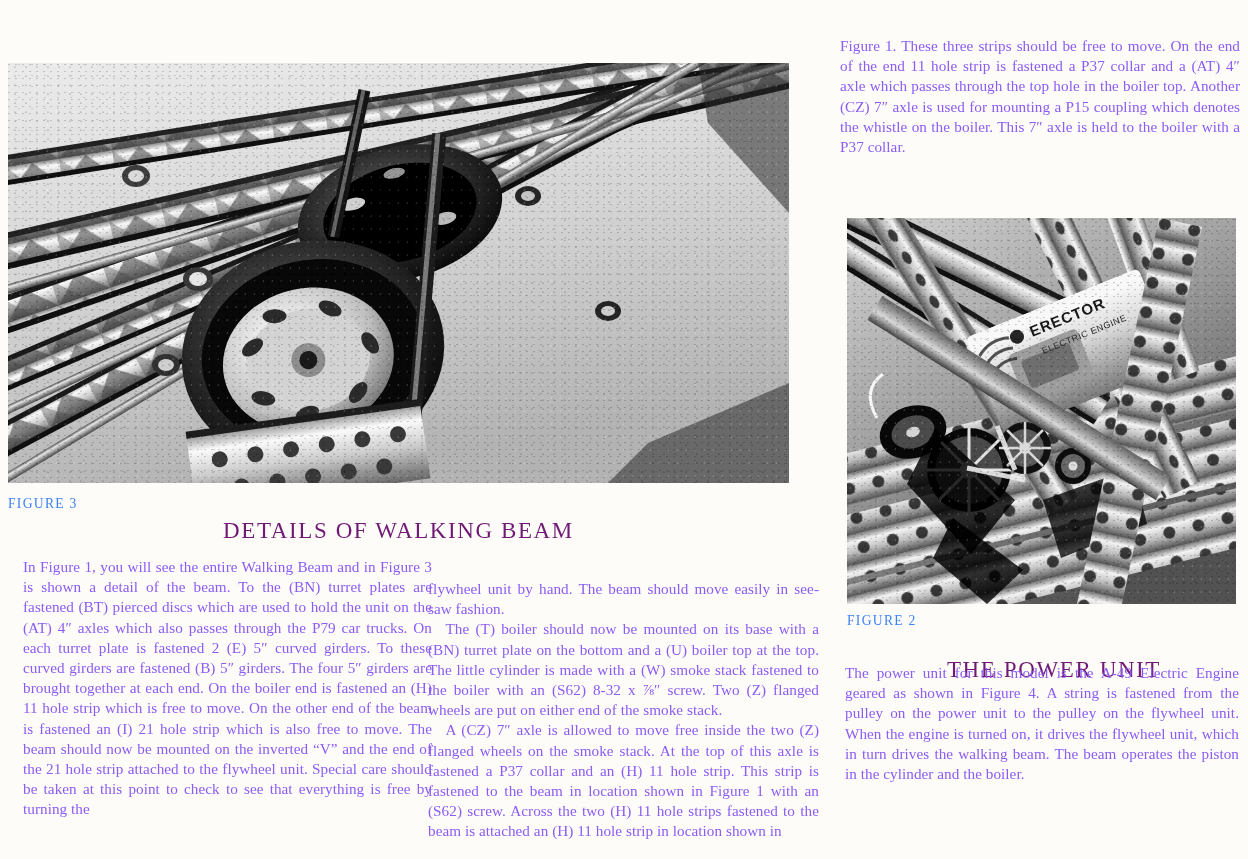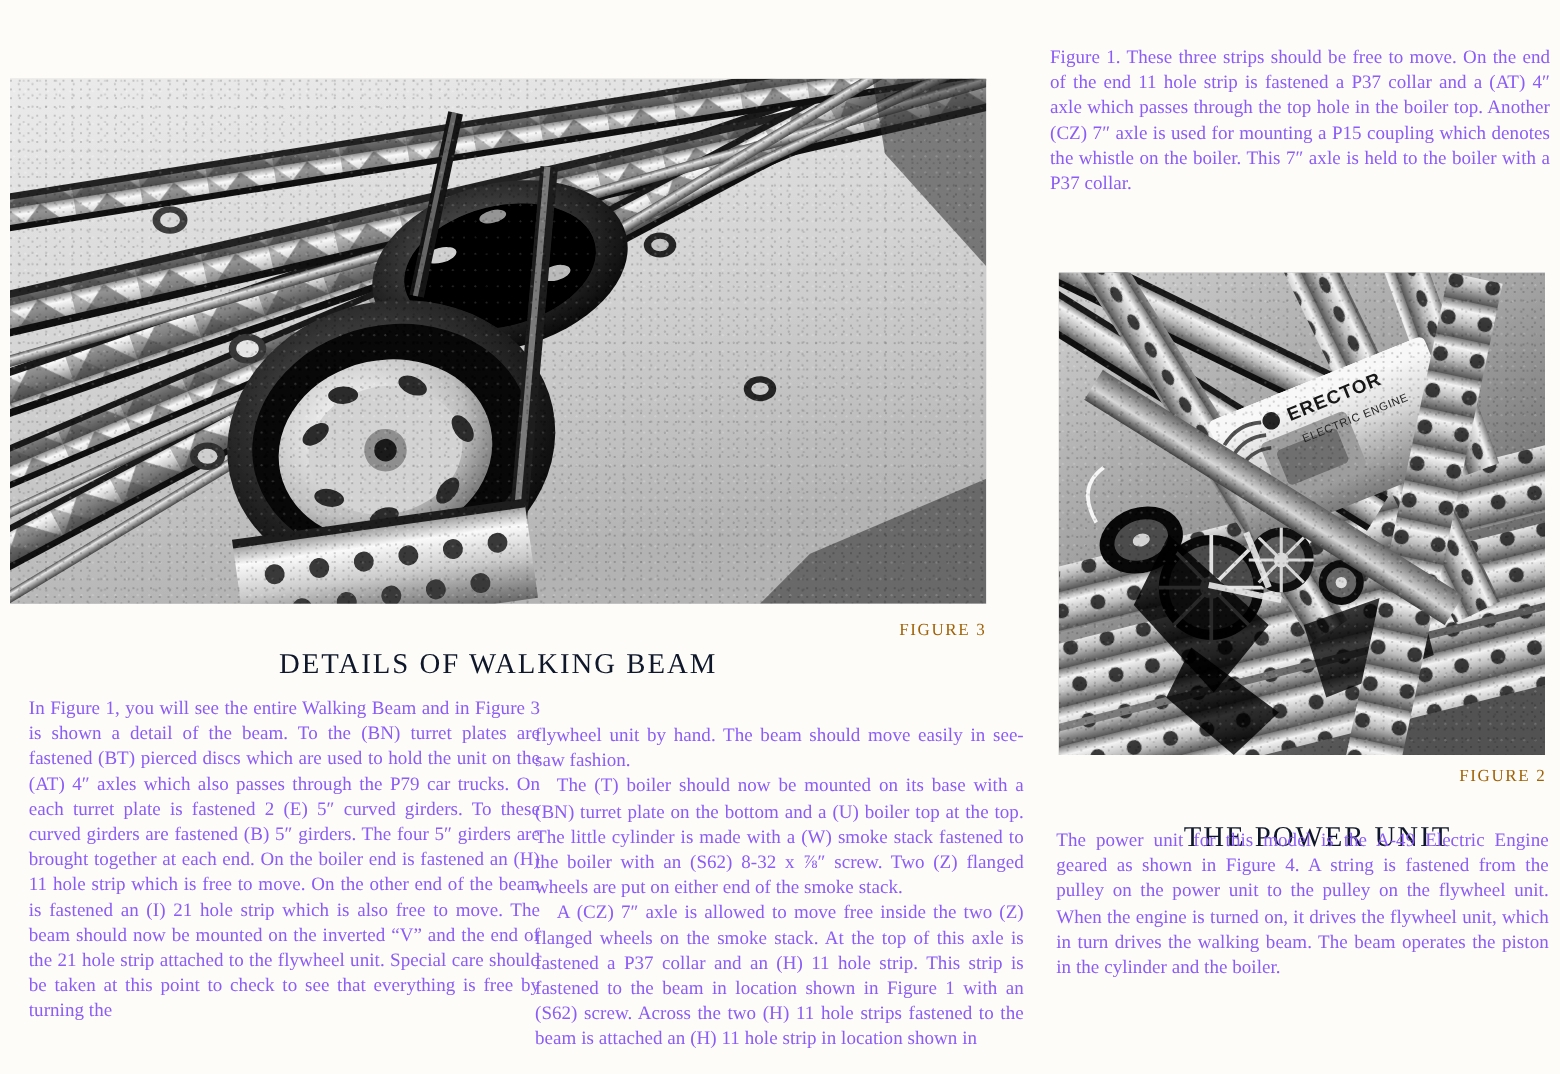--- a/index.html
+++ b/index.html
@@ -21,30 +21,30 @@
     text-align:justify;
     text-justify:inter-word;
     color:#8b5cf6;
     letter-spacing:.05px;
   }
   .body-text p{margin:0;}
   .body-text p.indent{text-indent:1.15em;}
   .body-text p + p{margin-top:0;}
 
   .fig-caption{
-    text-align:right;
+    text-align:left;
     font-size:13.6px;
     letter-spacing:1.3px;
-    color:#a16207;
+    color:#3b82f6;
   }
   .section-title{
     text-align:center;
     font-size:23px;
     letter-spacing:1.6px;
-    color:#0f172a;
+    color:#701a75;
     font-weight:400;
   }
 
   
   #col-left{position:absolute;left:23px;top:557px;width:409px;}
   #col-mid{position:absolute;left:428px;top:557px;width:391px;margin-top:22px;}
   #col-right-top{position:absolute;left:840px;top:36px;width:400px;}
   #col-right-bottom{position:absolute;left:845px;top:663px;width:394px;}
 
   #fig3-caption{position:absolute;left:8px;top:496px;width:781px;}

